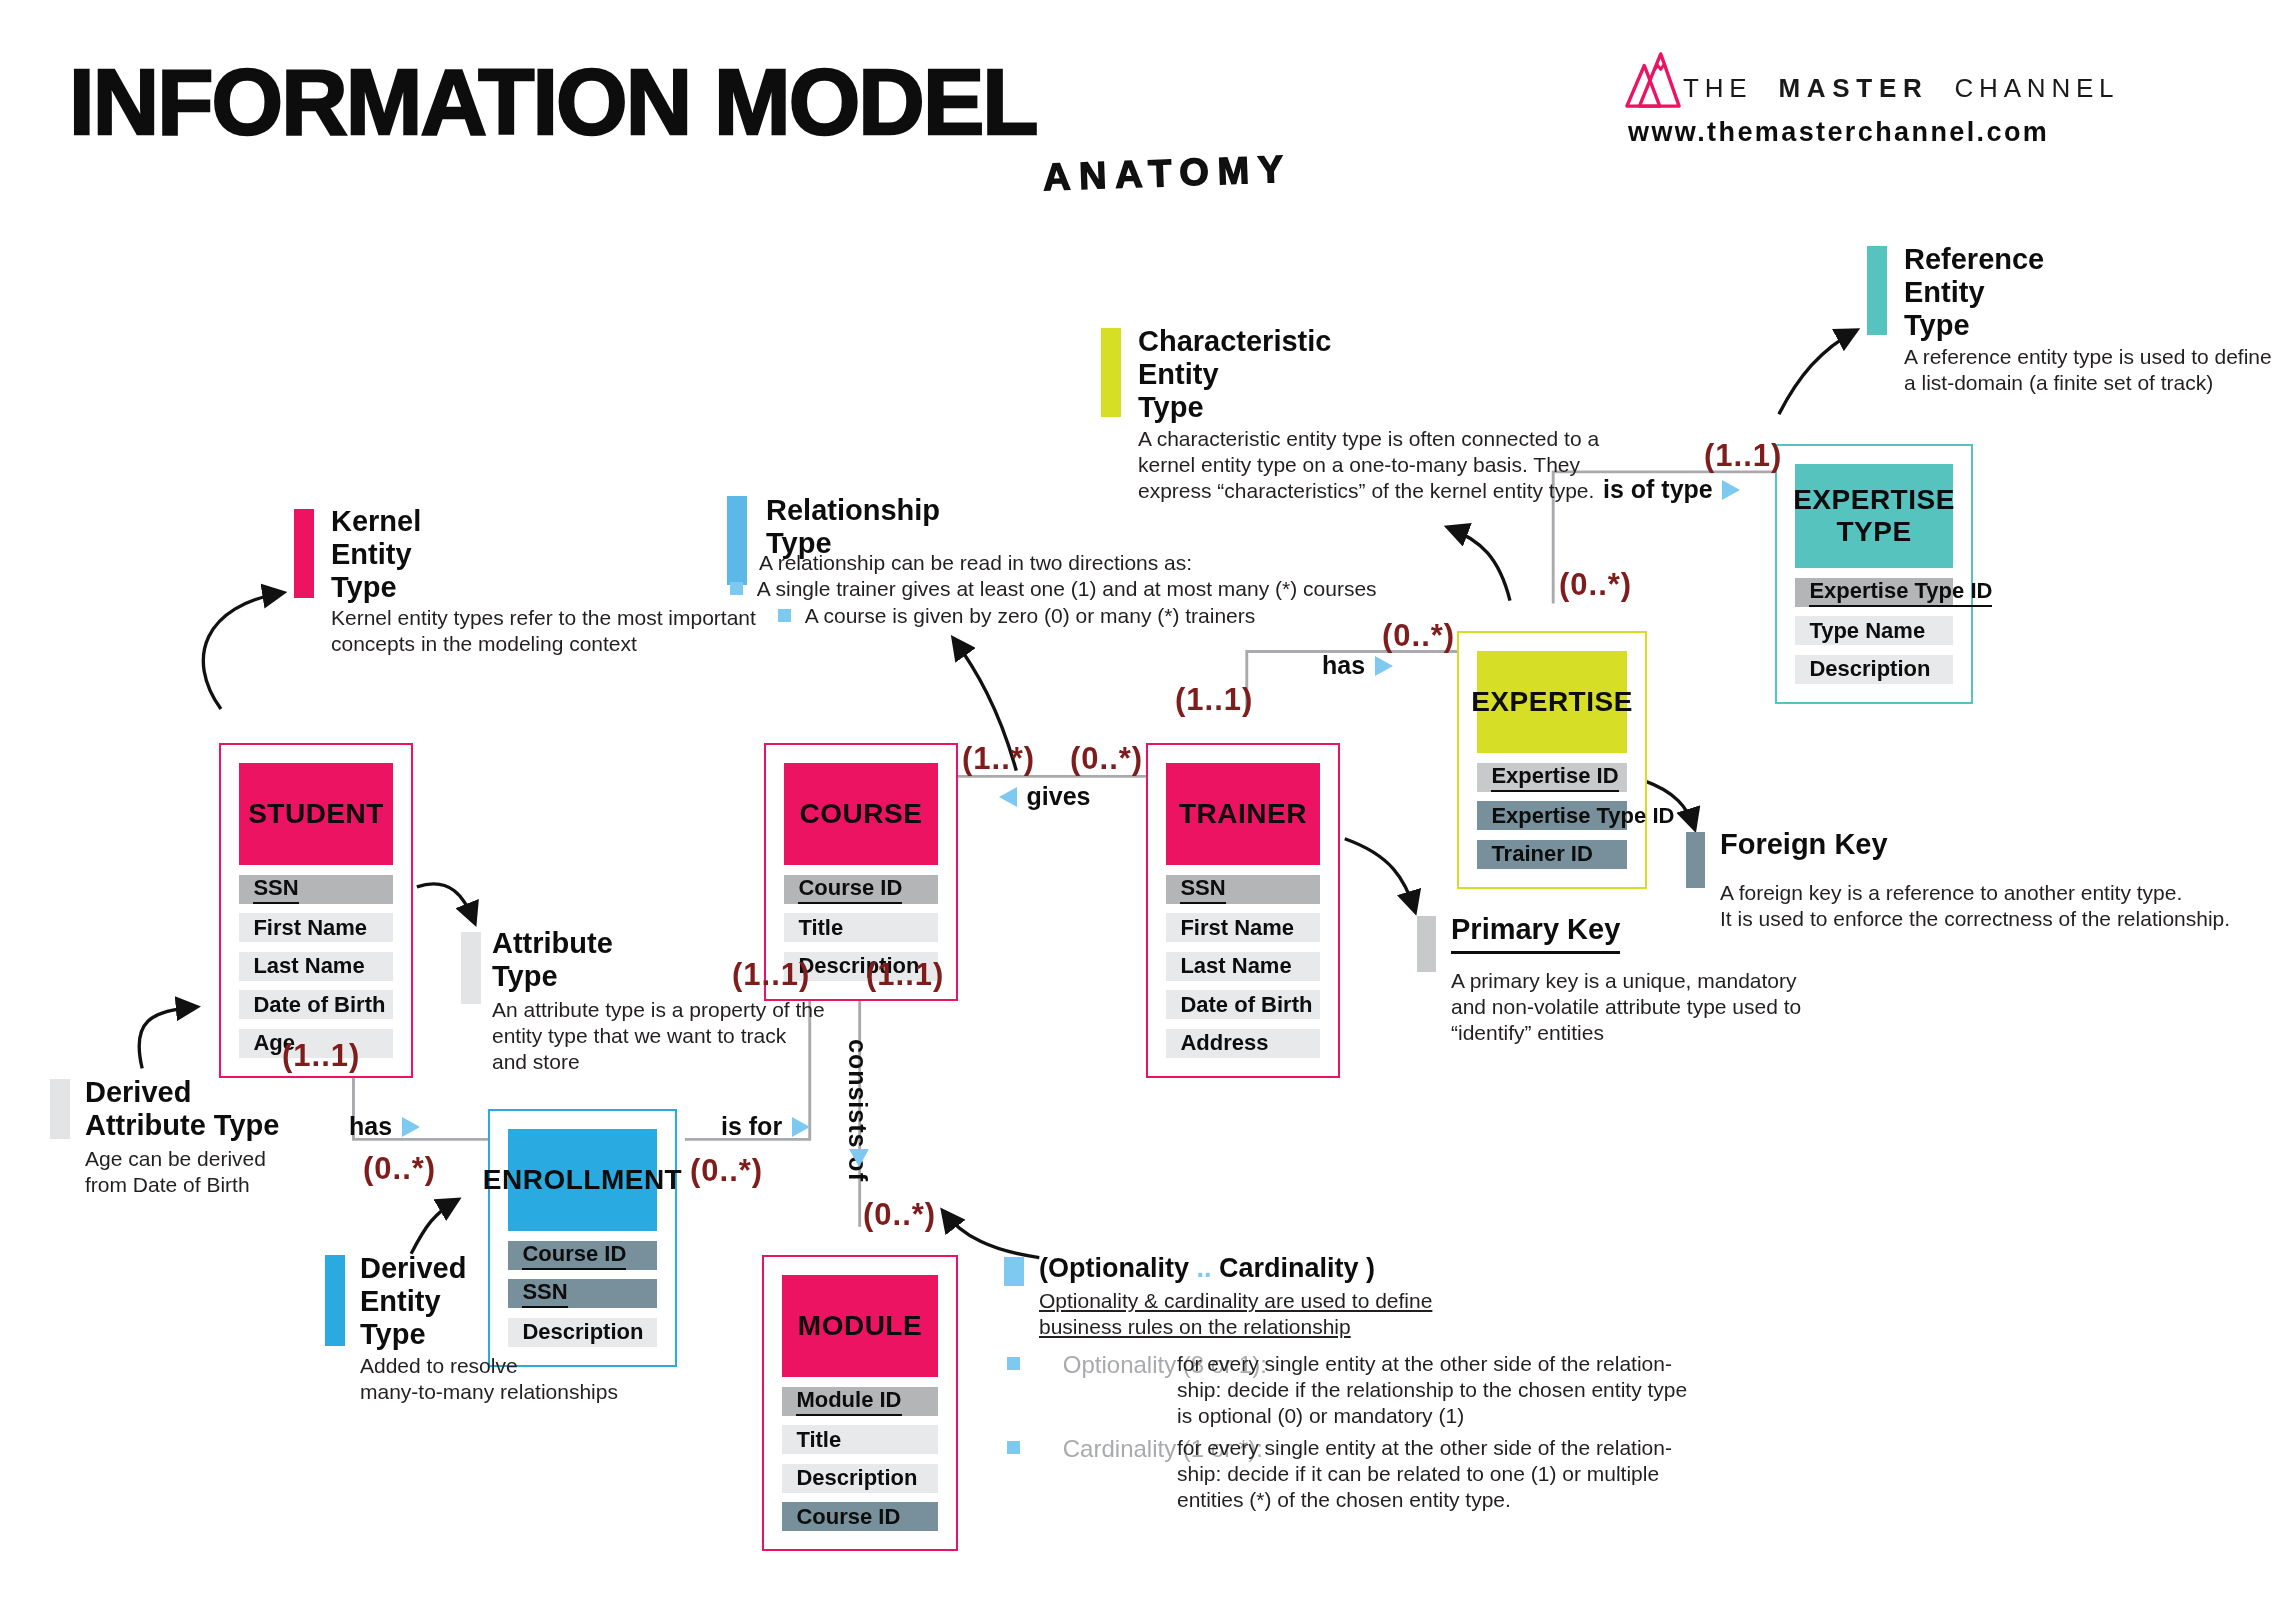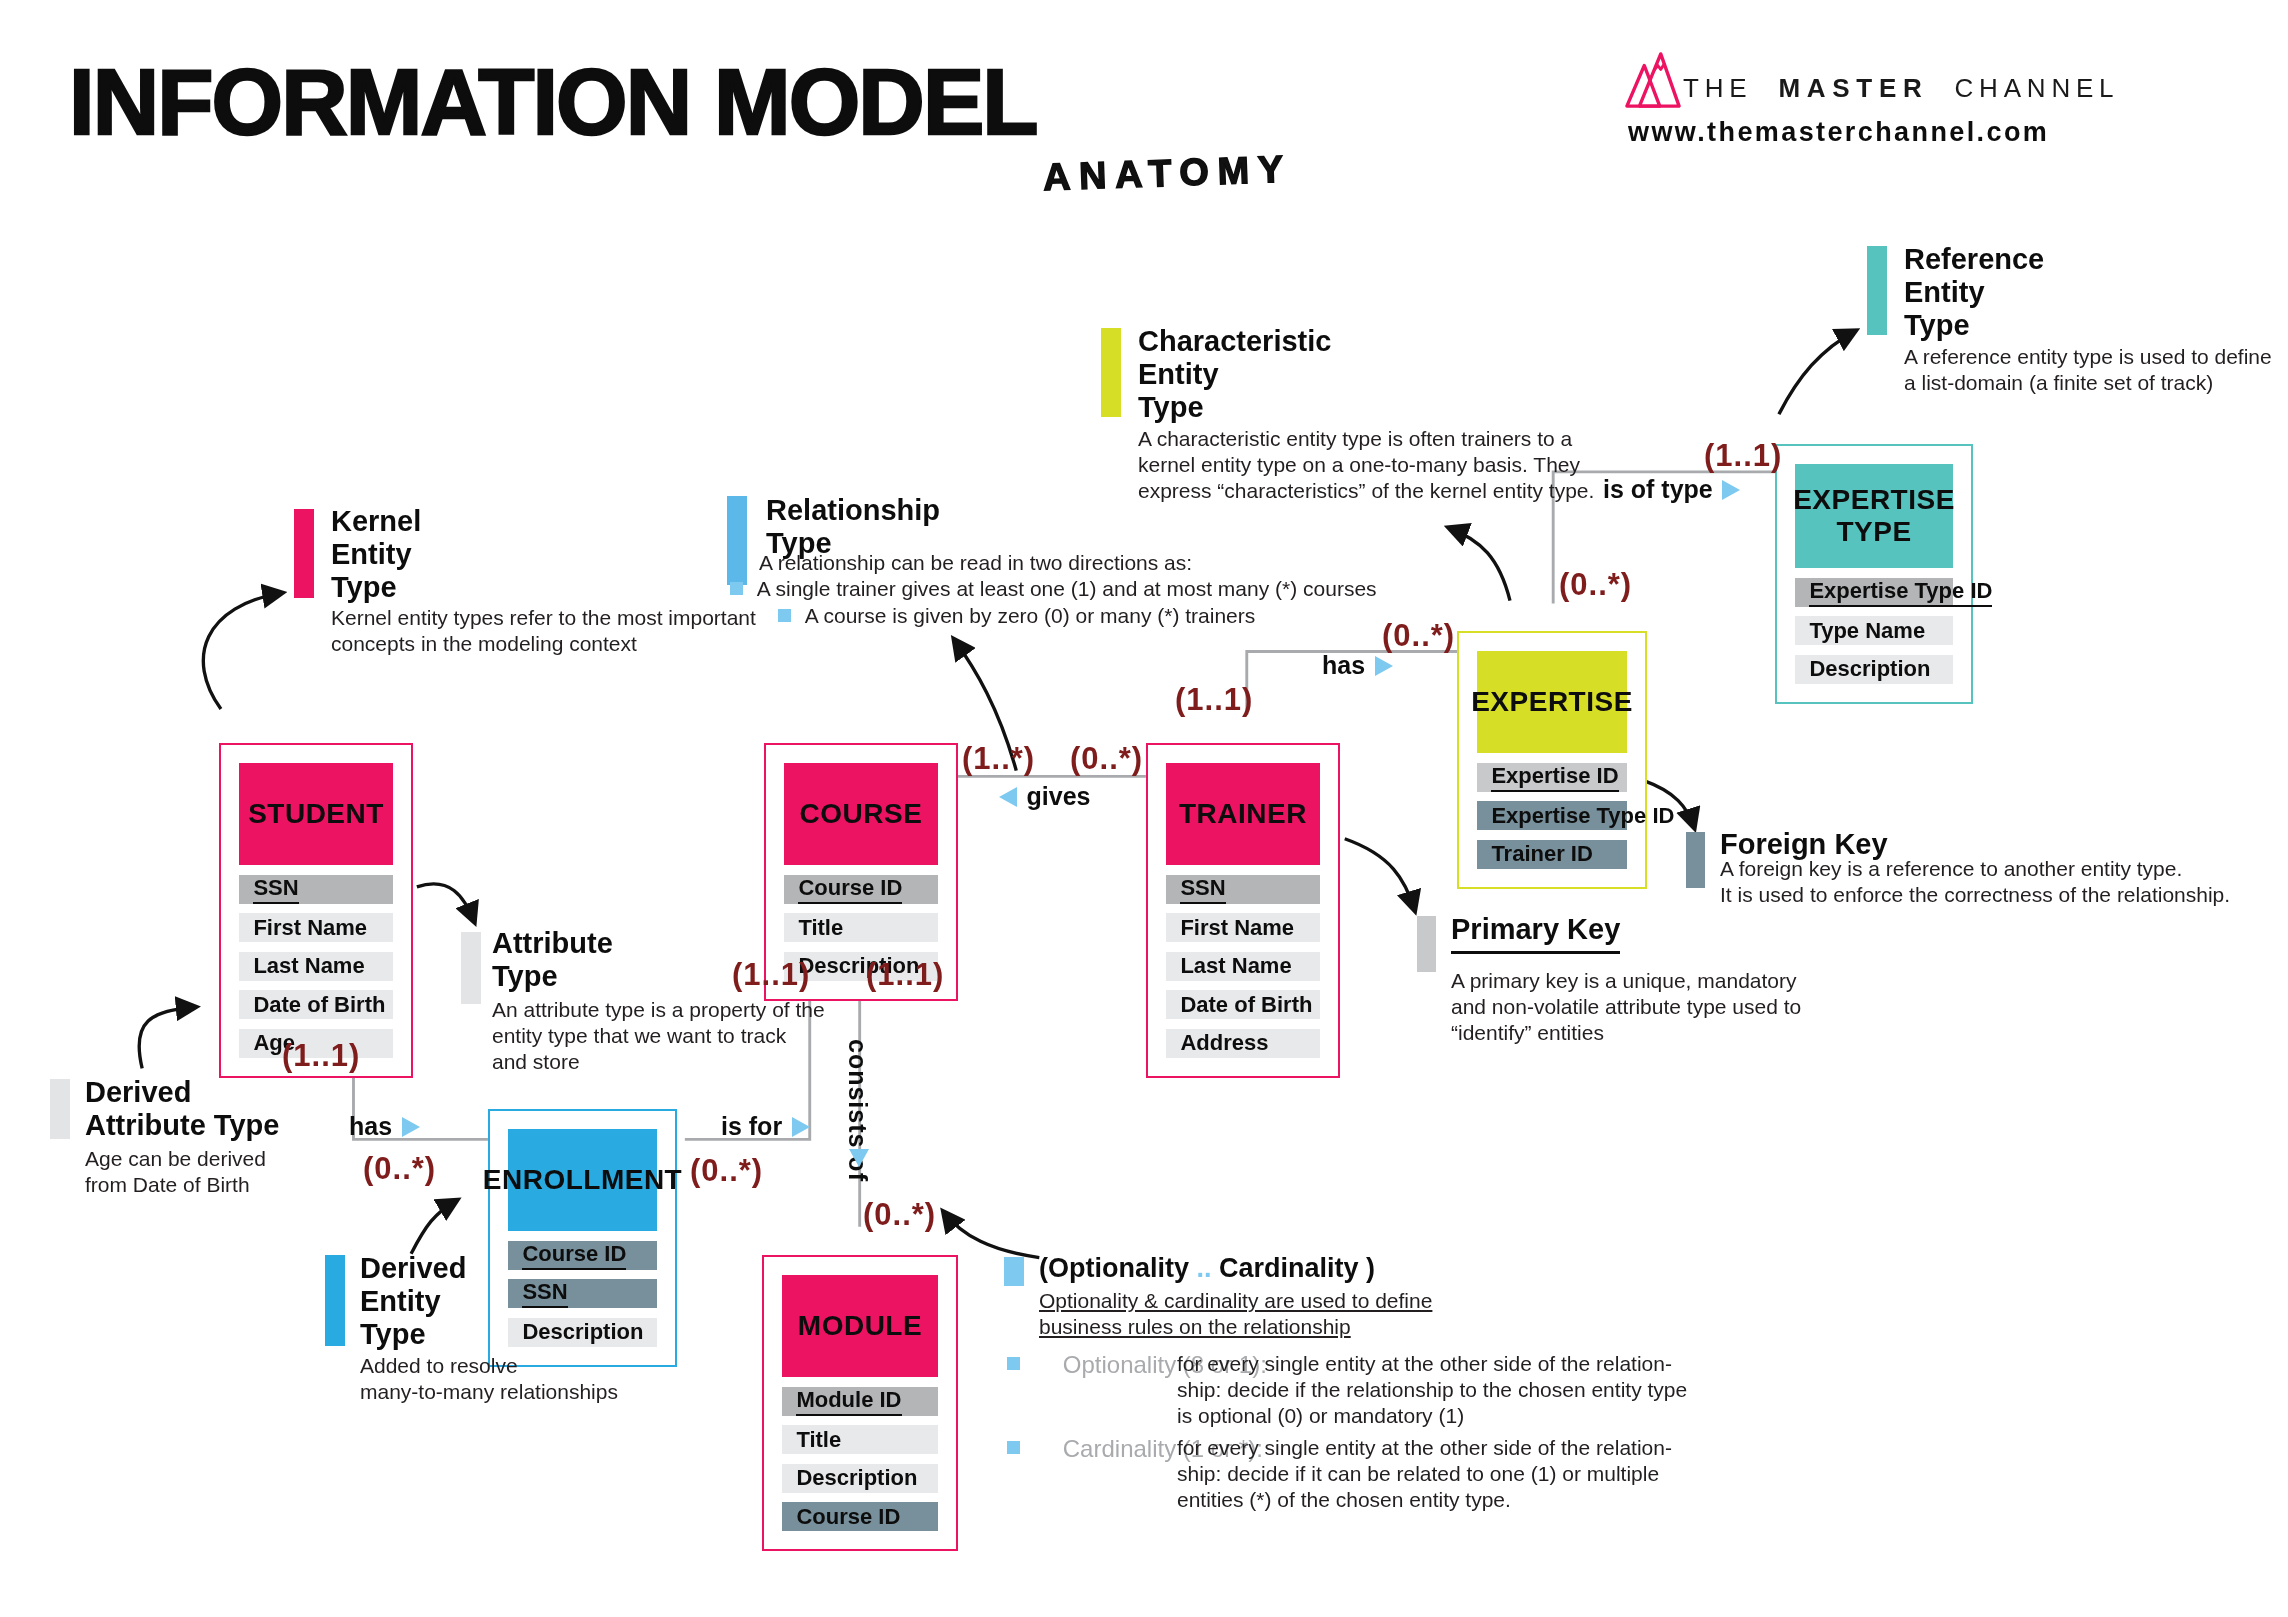--- a/index.html
+++ b/index.html
@@ -260,21 +260,21 @@
     <span class="ann-d" style="position:static;">A course is given by zero (0) or many (*) trainers</span>
   </div>
 
   <div class="bar" style="left:1101px;top:328px;width:20px;height:89px;background:#D6DE26;"></div>
   <div class="ann-h" style="left:1138px;top:325px;">
     <div>Characteristic</div>
     <div>Entity</div>
     <div>Type</div>
   </div>
   <div class="ann-d" style="left:1138px;top:426px;">
-    <div>A characteristic entity type is often trainers to a</div>
+    <div>A characteristic entity type is often connected to a</div>
     <div>kernel entity type on a one-to-many basis. They</div>
     <div>express “characteristics” of the kernel entity type.</div>
   </div>
 
   <div class="bar" style="left:1867px;top:246px;width:20px;height:89px;background:#56C3BE;"></div>
   <div class="ann-h" style="left:1904px;top:243px;">
     <div>Reference</div>
     <div>Entity</div>
     <div>Type</div>
   </div>
@@ -318,21 +318,21 @@
   <div class="bar" style="left:1417px;top:916px;width:19px;height:56px;background:#C7C9CB;"></div>
   <div class="ann-h u" style="left:1451px;top:913px;">Primary Key</div>
   <div class="ann-d" style="left:1451px;top:968px;">
     <div>A primary key is a unique, mandatory</div>
     <div>and non-volatile attribute type used to</div>
     <div>“identify” entities</div>
   </div>
 
   <div class="bar" style="left:1686px;top:832px;width:19px;height:56px;background:#78909B;"></div>
   <div class="ann-h" style="left:1720px;top:828px;">Foreign Key</div>
-  <div class="ann-d" style="left:1720px;top:856px;">
+  <div class="ann-d" style="left:1720px;top:880px;">
     <div>A foreign key is a reference to another entity type.</div>
     <div>It is used to enforce the correctness of the relationship.</div>
   </div>
 
   <div class="bar" style="left:1004px;top:1257px;width:20px;height:29px;background:#7DC9F0;"></div>
   <div class="ann-h" style="left:1039px;top:1252px;font-size:27px;">
     <span>(Optionality</span>
     <span class="blue-dots">..</span>
     <span>Cardinality )</span>
   </div>

